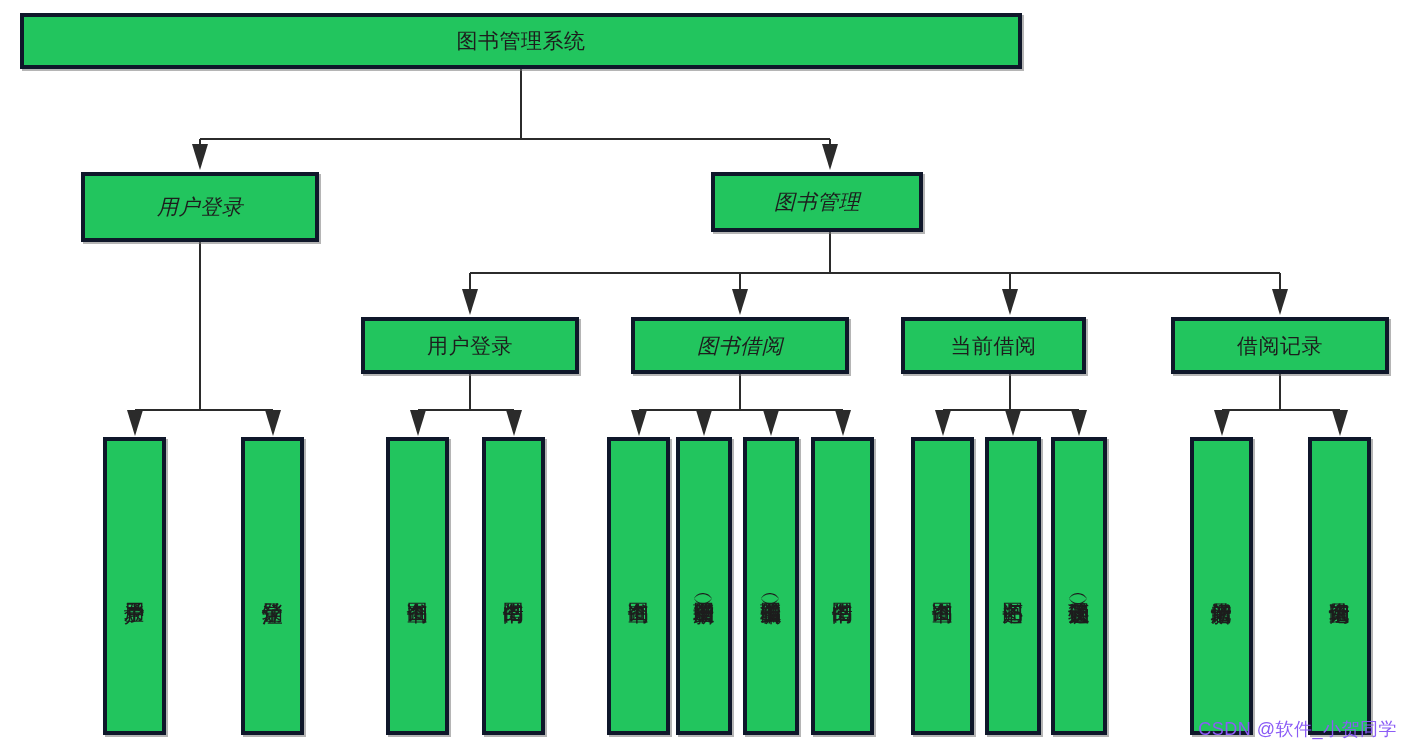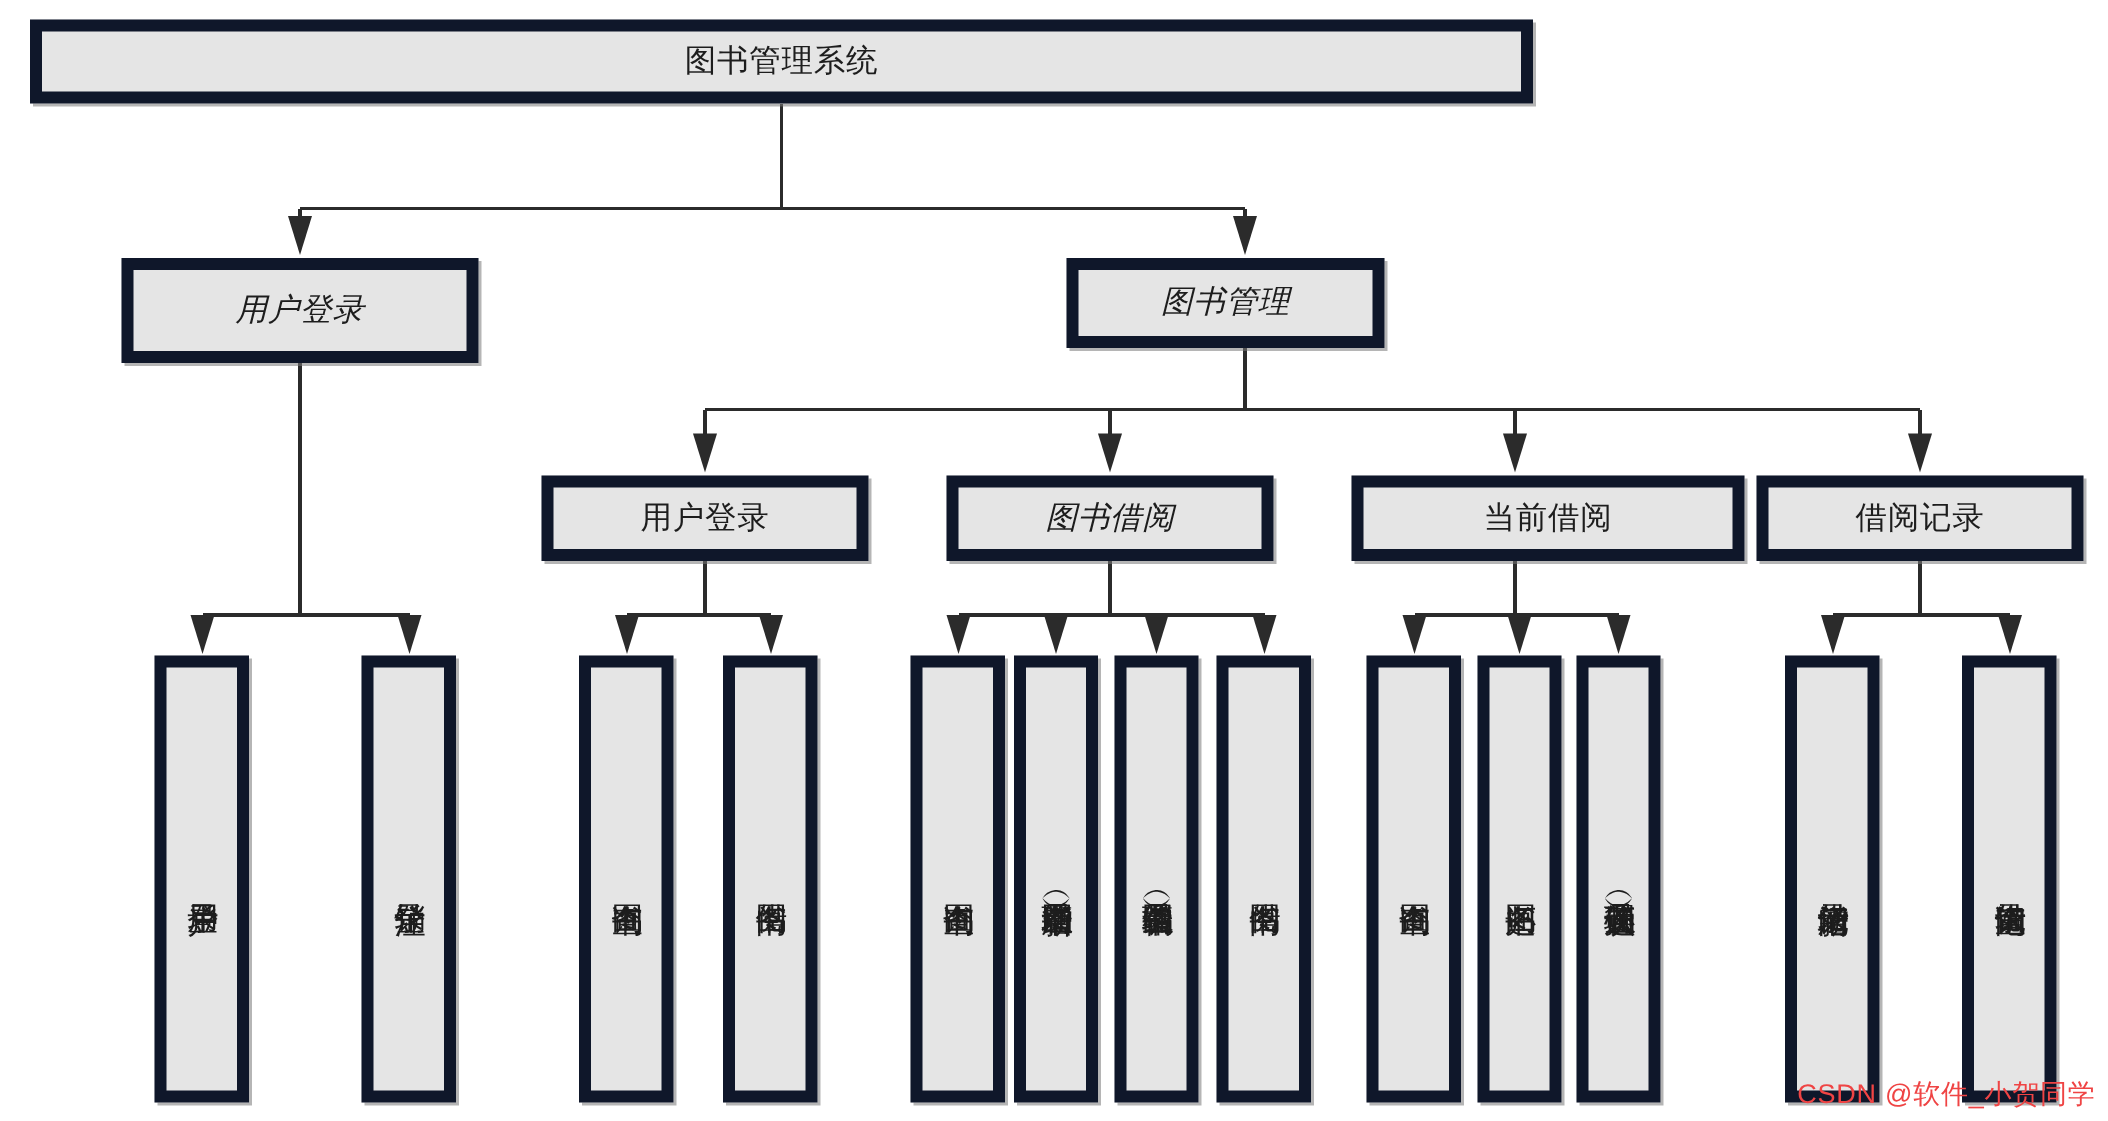--- a/index.html
+++ b/index.html
@@ -17,22 +17,22 @@
   #diagram-root {
     position: absolute;
     left: 0;
     top: 0;
     width: 1405px;
     height: 747px;
   }
   .node-box {
     position: absolute;
     box-sizing: border-box;
-    background: #e5e5e5;
-    border: 8px solid #0f172a;
+    background: #22c55e;
+    border: 4px solid #0f172a;
     box-shadow: 2px 2px 0 0 rgba(120,120,120,0.55);
   }
   .node-label-h {
     position: absolute;
     left: 0; top: 0; right: 0; bottom: 0;
     display: flex;
     align-items: center;
     justify-content: center;
     font-size: 21px;
     color: #1d1d1d;
@@ -61,21 +61,21 @@
     left: 0; top: 0;
     width: 1405px;
     height: 747px;
     pointer-events: none;
   }
   #watermark {
     position: absolute;
     right: 8px;
     bottom: 6px;
     font-size: 18px;
-    color: #ef4444;
+    color: #8b5cf6;
     white-space: nowrap;
     letter-spacing: 0.5px;
   }
 </style>
 </head>
 <body>
 
 <div id="diagram-root">
   <svg id="edge-layer" width="1405" height="747" viewBox="0 0 1405 747">
       <line x1="521" y1="69" x2="521" y2="139" stroke="#2b2b2b" stroke-width="2.5" shape-rendering="crispEdges"></line>
@@ -127,21 +127,21 @@
       </div>
       <div class="node-box" style="left: 711px; top: 172px; width: 212px; height: 60px; font-style: italic;">
         <div class="node-label-h">图书管理</div>
       </div>
       <div class="node-box" style="left: 361px; top: 317px; width: 218px; height: 57px;">
         <div class="node-label-h">用户登录</div>
       </div>
       <div class="node-box" style="left: 631px; top: 317px; width: 218px; height: 57px; font-style: italic;">
         <div class="node-label-h">图书借阅</div>
       </div>
-      <div class="node-box" style="left: 901px; top: 317px; width: 262px; height: 57px;">
+      <div class="node-box" style="left: 901px; top: 317px; width: 185px; height: 57px;">
         <div class="node-label-h">当前借阅</div>
       </div>
       <div class="node-box" style="left: 1171px; top: 317px; width: 218px; height: 57px;">
         <div class="node-label-h">借阅记录</div>
       </div>
       <div class="node-box" style="left: 103px; top: 437px; width: 63px; height: 298px;">
         <div class="node-label-v">用户登录</div>
       </div>
       <div class="node-box" style="left: 241px; top: 437px; width: 63px; height: 298px;">
         <div class="node-label-v">注销登录</div>

